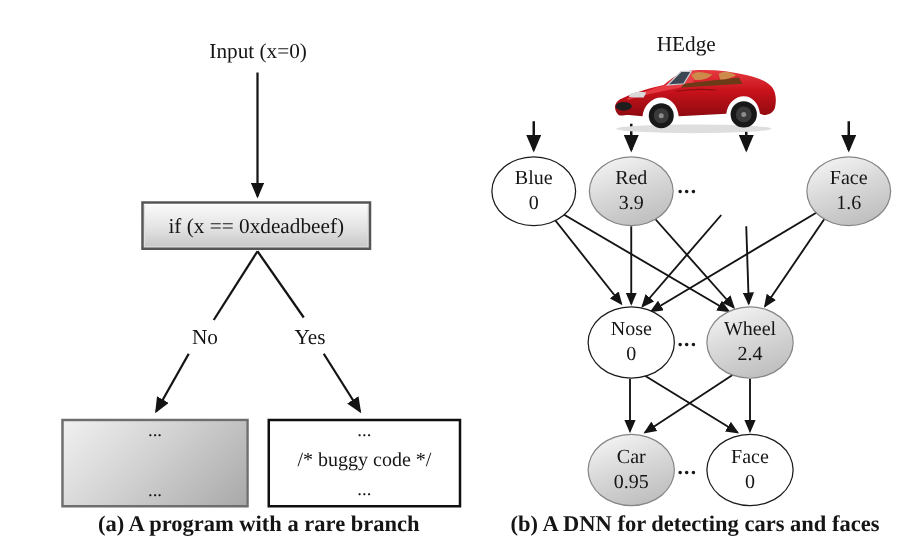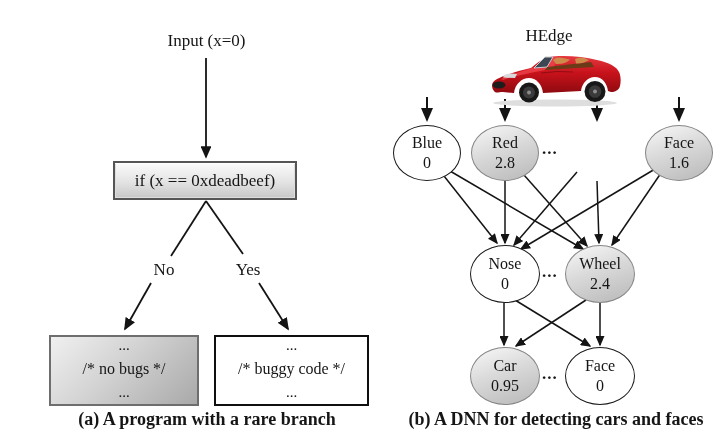--- a/index.html
+++ b/index.html
@@ -105,21 +105,20 @@
 
   <div class="abs cond-box">
     <span>if (x == 0xdeadbeef)</span>
   </div>
 
   <div class="abs flow-label ctr" style="left:120px;top:260px;width:40px;">No</div>
   <div class="abs flow-label ctr" style="left:204px;top:260px;width:40px;">Yes</div>
 
   <div class="abs branch-box box-gray">
     <span class="dots">...</span>
-    <span>/* no bugs */</span>
     <span class="dots">...</span>
   </div>
 
   <div class="abs branch-box box-white">
     <span class="dots">...</span>
     <span>/* buggy code */</span>
     <span class="dots">...</span>
   </div>
 
   <div class="abs caption ctr" style="left:20px;top:409px;width:326px;">(a) A program with a rare branch</div>
@@ -158,21 +157,21 @@
       <circle cx="106" cy="45.5" r="2" fill="#8b8b8b"></circle>
     </g>
   </svg>
 
   <div class="abs node node-white" style="left:369px;top:125px;width:68px;height:56px;">
     <span>Blue</span>
     <span>0</span>
   </div>
   <div class="abs node node-gray" style="left:447px;top:125px;width:68px;height:56px;">
     <span>Red</span>
-    <span>2.8</span>
+    <span>3.9</span>
   </div>
   <div class="abs ellipsis" style="left:518px;top:139px;">...</div>
   <div class="abs node node-gray" style="left:621px;top:125px;width:68px;height:56px;">
     <span>Face</span>
     <span>1.6</span>
   </div>
 
   <div class="abs node node-white" style="left:446px;top:245px;width:70px;height:58px;">
     <span>Nose</span>
     <span>0</span>

